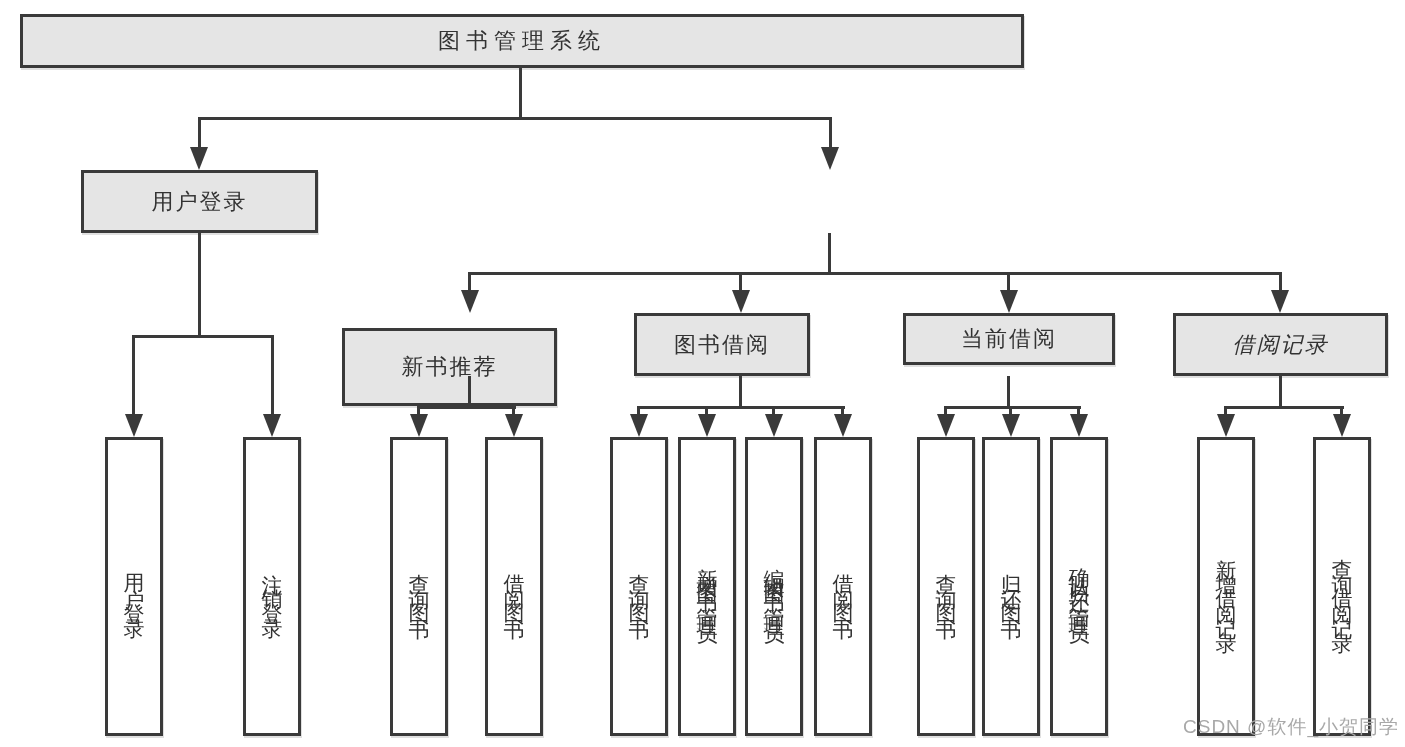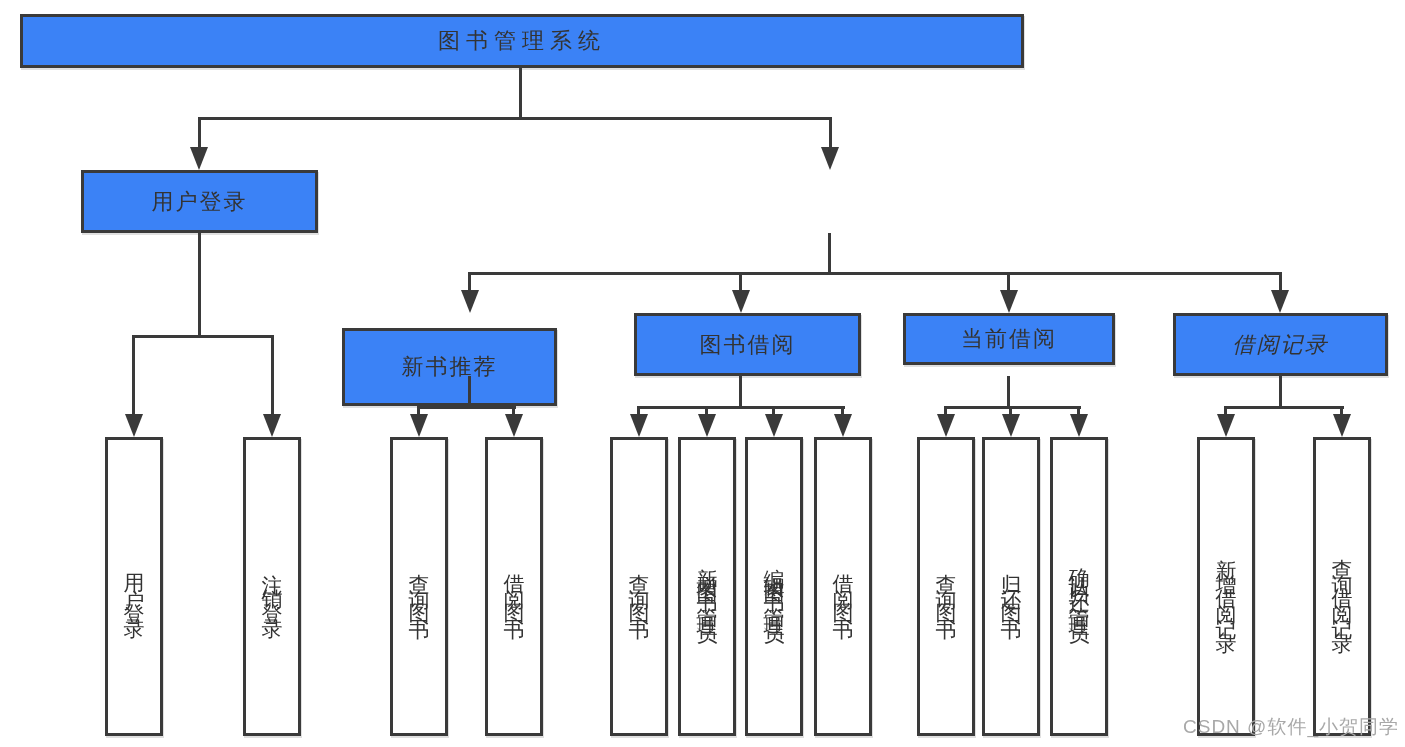--- a/index.html
+++ b/index.html
@@ -3,21 +3,21 @@
 <meta charset="utf-8">
 <style>
   html,body{margin:0;padding:0;background:#fff;}
   *{box-sizing:border-box;}
   .stage{
     position:relative;width:1405px;height:747px;background:#ffffff;
     font-family:"Liberation Sans","DejaVu Sans",sans-serif;color:#333;
     overflow:hidden;
   }
   .hbox{
-    position:absolute;border:3px solid #3a3a3a;background:#3b82f6;
+    position:absolute;border:3px solid #3a3a3a;background:#e5e5e5;
     display:flex;align-items:center;justify-content:center;
     font-size:22px;letter-spacing:2px;color:#333;
     box-shadow:1px 2px 0 rgba(130,130,130,.25);
   }
   .vbox{
     position:absolute;top:437px;width:58px;height:299px;
     border:3px solid #3a3a3a;background:#fff;
     display:flex;align-items:center;justify-content:center;
     writing-mode:vertical-rl;text-orientation:mixed;
     font-size:21px;letter-spacing:15px;color:#333;
@@ -28,21 +28,21 @@
   .vline{position:absolute;width:3px;background:#3a3a3a;}
   .arrow{
     position:absolute;width:0;height:0;
     border-left:9px solid transparent;border-right:9px solid transparent;
     border-top:23px solid #3a3a3a;
   }
   #b-root{left:20px;top:14px;width:1004px;height:54px;letter-spacing:6px;}
   #b-user{left:81px;top:170px;width:237px;height:63px;}
   #b-mgmt{left:712px;top:170px;width:235px;height:63px;}
   #b-new{left:342px;top:313px;width:215px;height:78px;margin-top:15px;}
-  #b-borrow{left:634px;top:313px;width:227px;height:63px;}
+  #b-borrow{left:634px;top:313px;width:176px;height:63px;}
   #b-current{left:903px;top:313px;width:212px;height:52px;}
   #b-records{left:1173px;top:313px;width:215px;height:63px;font-style:italic;}
   #v-g1a{left:105px;} #v-g1b{left:243px;}
   #v-g2a{left:390px;} #v-g2b{left:485px;}
   #v-g3a{left:610px;} #v-g3b{left:678px;} #v-g3c{left:745px;} #v-g3d{left:814px;}
   #v-g4a{left:917px;} #v-g4b{left:982px;} #v-g4c{left:1050px;}
   #v-g5a{left:1197px;} #v-g5b{left:1313px;}
   .watermark{
     position:absolute;left:1183px;top:714px;z-index:5;
     font-size:19px;letter-spacing:1px;color:#a8a8a8;white-space:nowrap;

